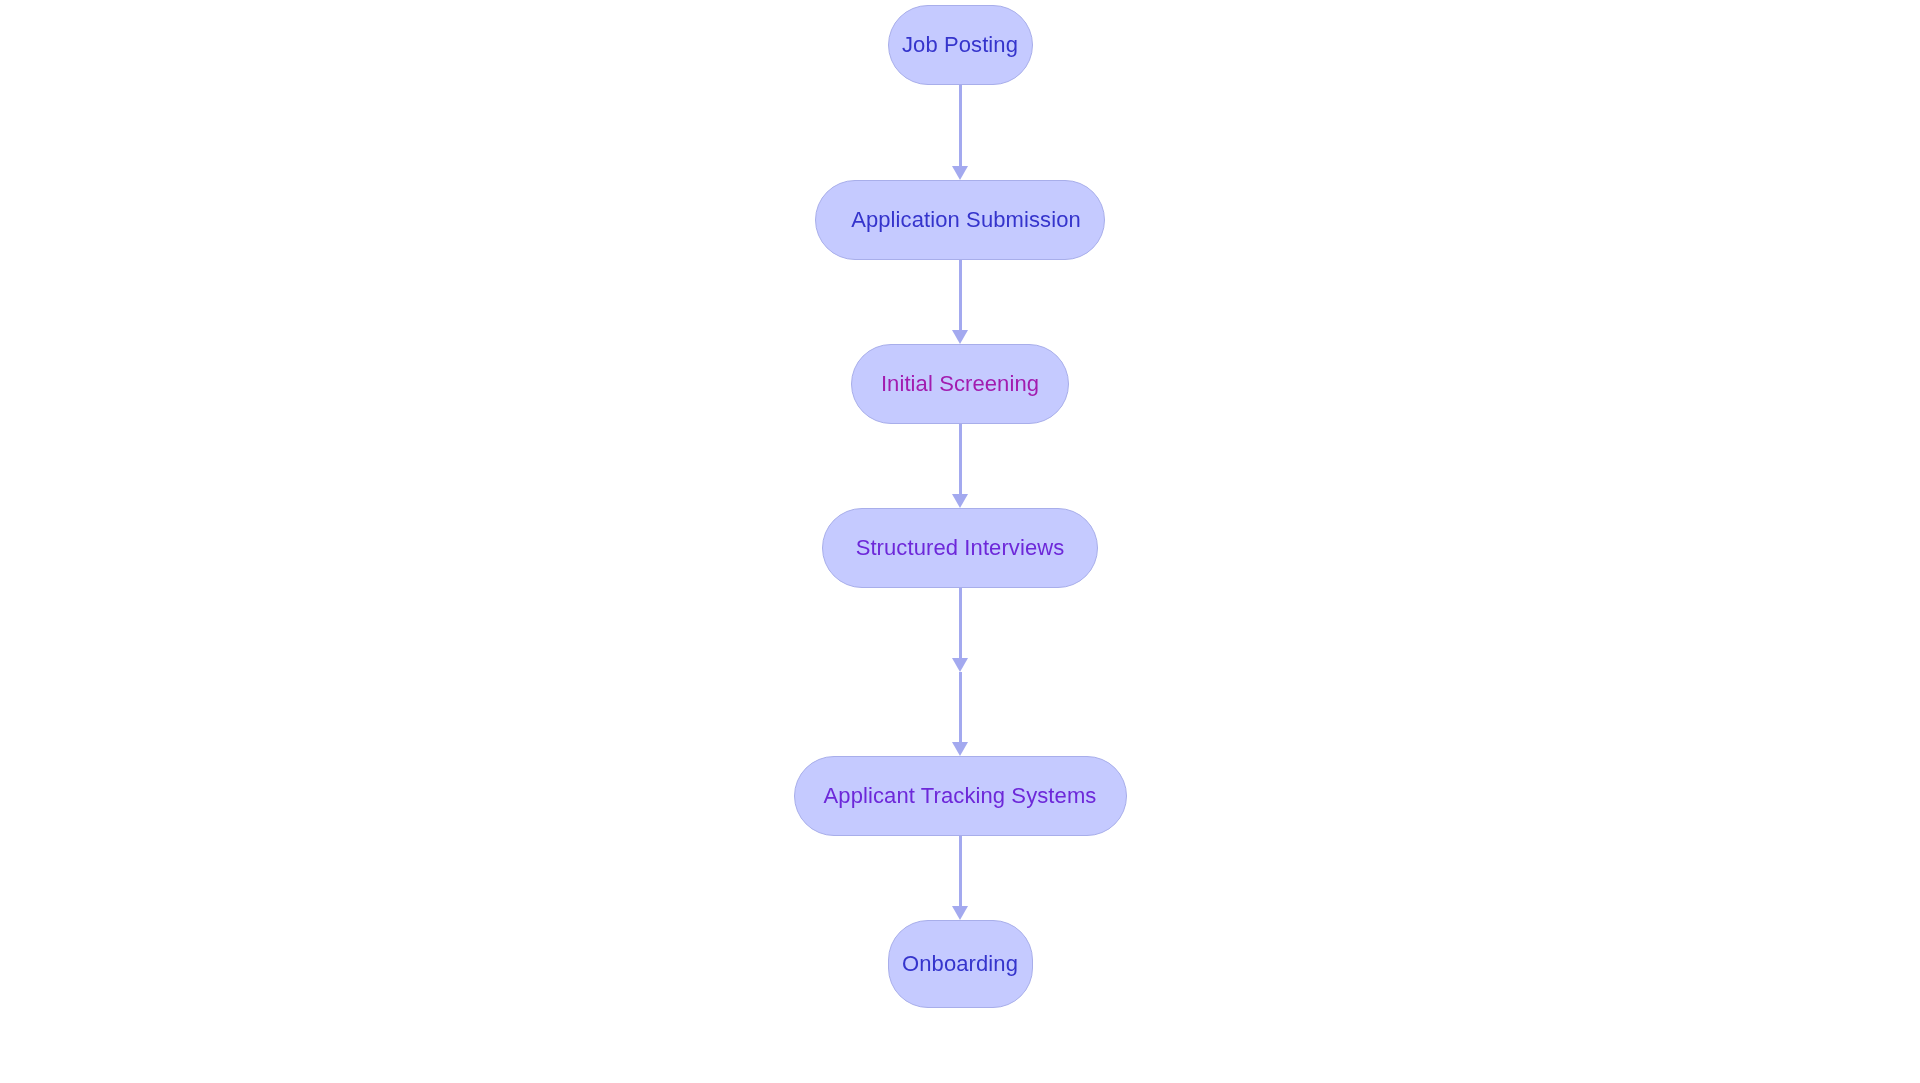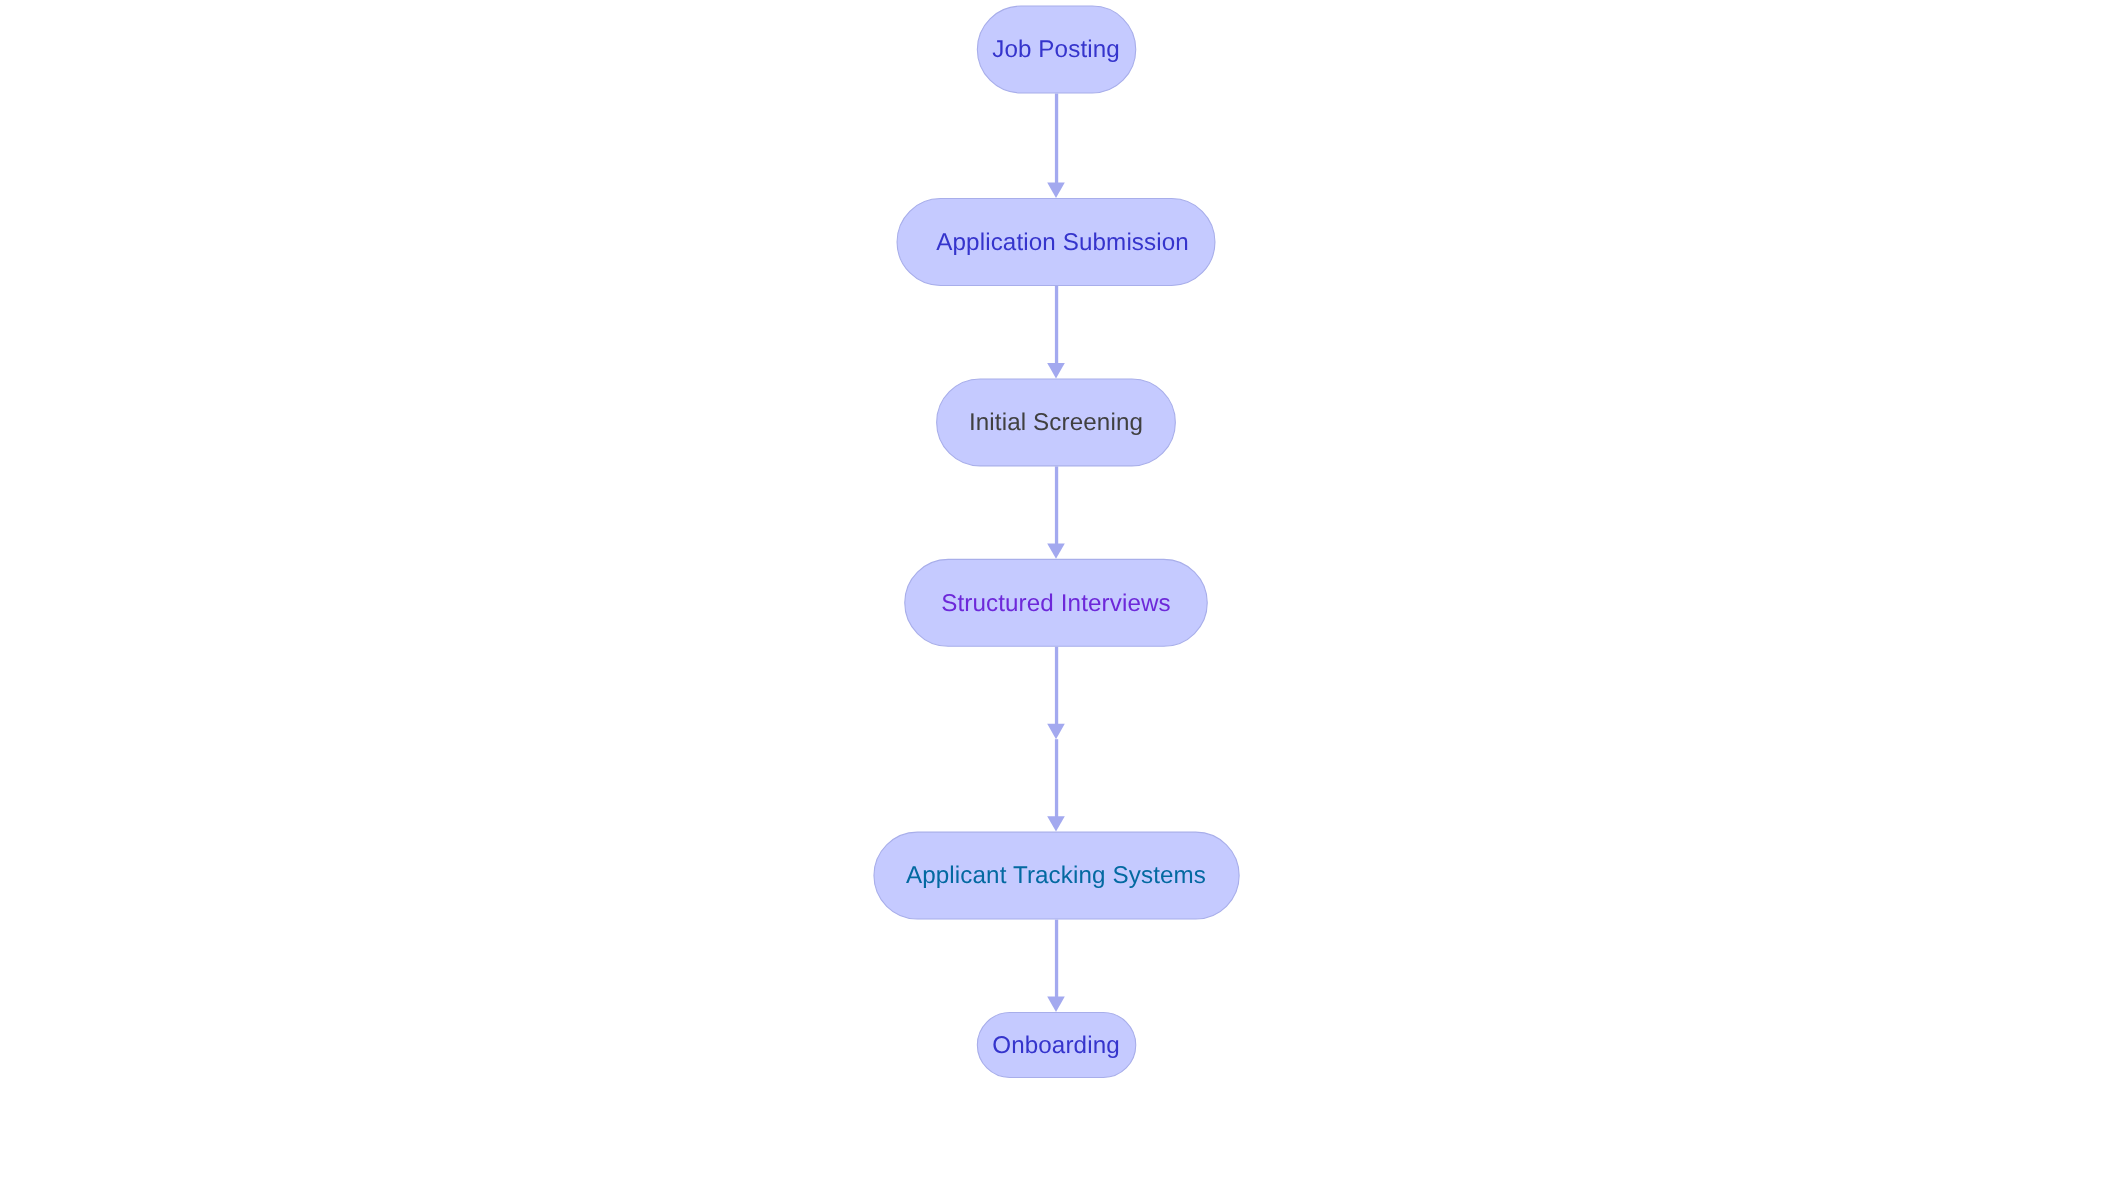--- a/index.html
+++ b/index.html
@@ -97,41 +97,41 @@
         <div class="connector-arrow" style="border-top-color: rgb(163, 169, 239);"></div>
       </div>
       <div class="node" style="width: 290px; height: 80px; background: rgb(197, 202, 255); border-color: rgb(168, 174, 234);">
         <span class="node-label" style="color: rgb(53, 52, 204); margin-left: 12px;">Application Submission</span>
       </div>
       <div class="connector" style="height: 84px;">
         <div class="connector-line" style="background: rgb(163, 169, 239);"></div>
         <div class="connector-arrow" style="border-top-color: rgb(163, 169, 239);"></div>
       </div>
       <div class="node" style="width: 218px; height: 80px; background: rgb(197, 202, 255); border-color: rgb(168, 174, 234);">
-        <span class="node-label" style="color: #404040;">Initial Screening</span>
+        <span class="node-label" style="color: #a21caf;">Initial Screening</span>
       </div>
       <div class="connector" style="height: 84px;">
         <div class="connector-line" style="background: rgb(163, 169, 239);"></div>
         <div class="connector-arrow" style="border-top-color: rgb(163, 169, 239);"></div>
       </div>
       <div class="node" style="width: 276px; height: 80px; background: rgb(197, 202, 255); border-color: rgb(168, 174, 234);">
         <span class="node-label" style="color: #6d28d9;">Structured Interviews</span>
       </div>
       <div class="connector" style="height: 84px;">
         <div class="connector-line" style="background: rgb(163, 169, 239);"></div>
         <div class="connector-arrow" style="border-top-color: rgb(163, 169, 239);"></div>
       </div>
       <div class="connector" style="height: 84px;">
         <div class="connector-line" style="background: rgb(163, 169, 239);"></div>
         <div class="connector-arrow" style="border-top-color: rgb(163, 169, 239);"></div>
       </div>
       <div class="node" style="width: 333px; height: 80px; background: rgb(197, 202, 255); border-color: rgb(168, 174, 234);">
-        <span class="node-label" style="color: #0369a1;">Applicant Tracking Systems</span>
+        <span class="node-label" style="color: #6d28d9;">Applicant Tracking Systems</span>
       </div>
       <div class="connector" style="height: 84px;">
         <div class="connector-line" style="background: rgb(163, 169, 239);"></div>
         <div class="connector-arrow" style="border-top-color: rgb(163, 169, 239);"></div>
       </div>
-      <div class="node" style="width: 145px; height: 60px; background: rgb(197, 202, 255); border-color: rgb(168, 174, 234);">
+      <div class="node" style="width: 145px; height: 88px; background: rgb(197, 202, 255); border-color: rgb(168, 174, 234);">
         <span class="node-label" style="color: rgb(53, 52, 204);">Onboarding</span>
       </div>
     </div>
 </div>
 
 </body></html>

